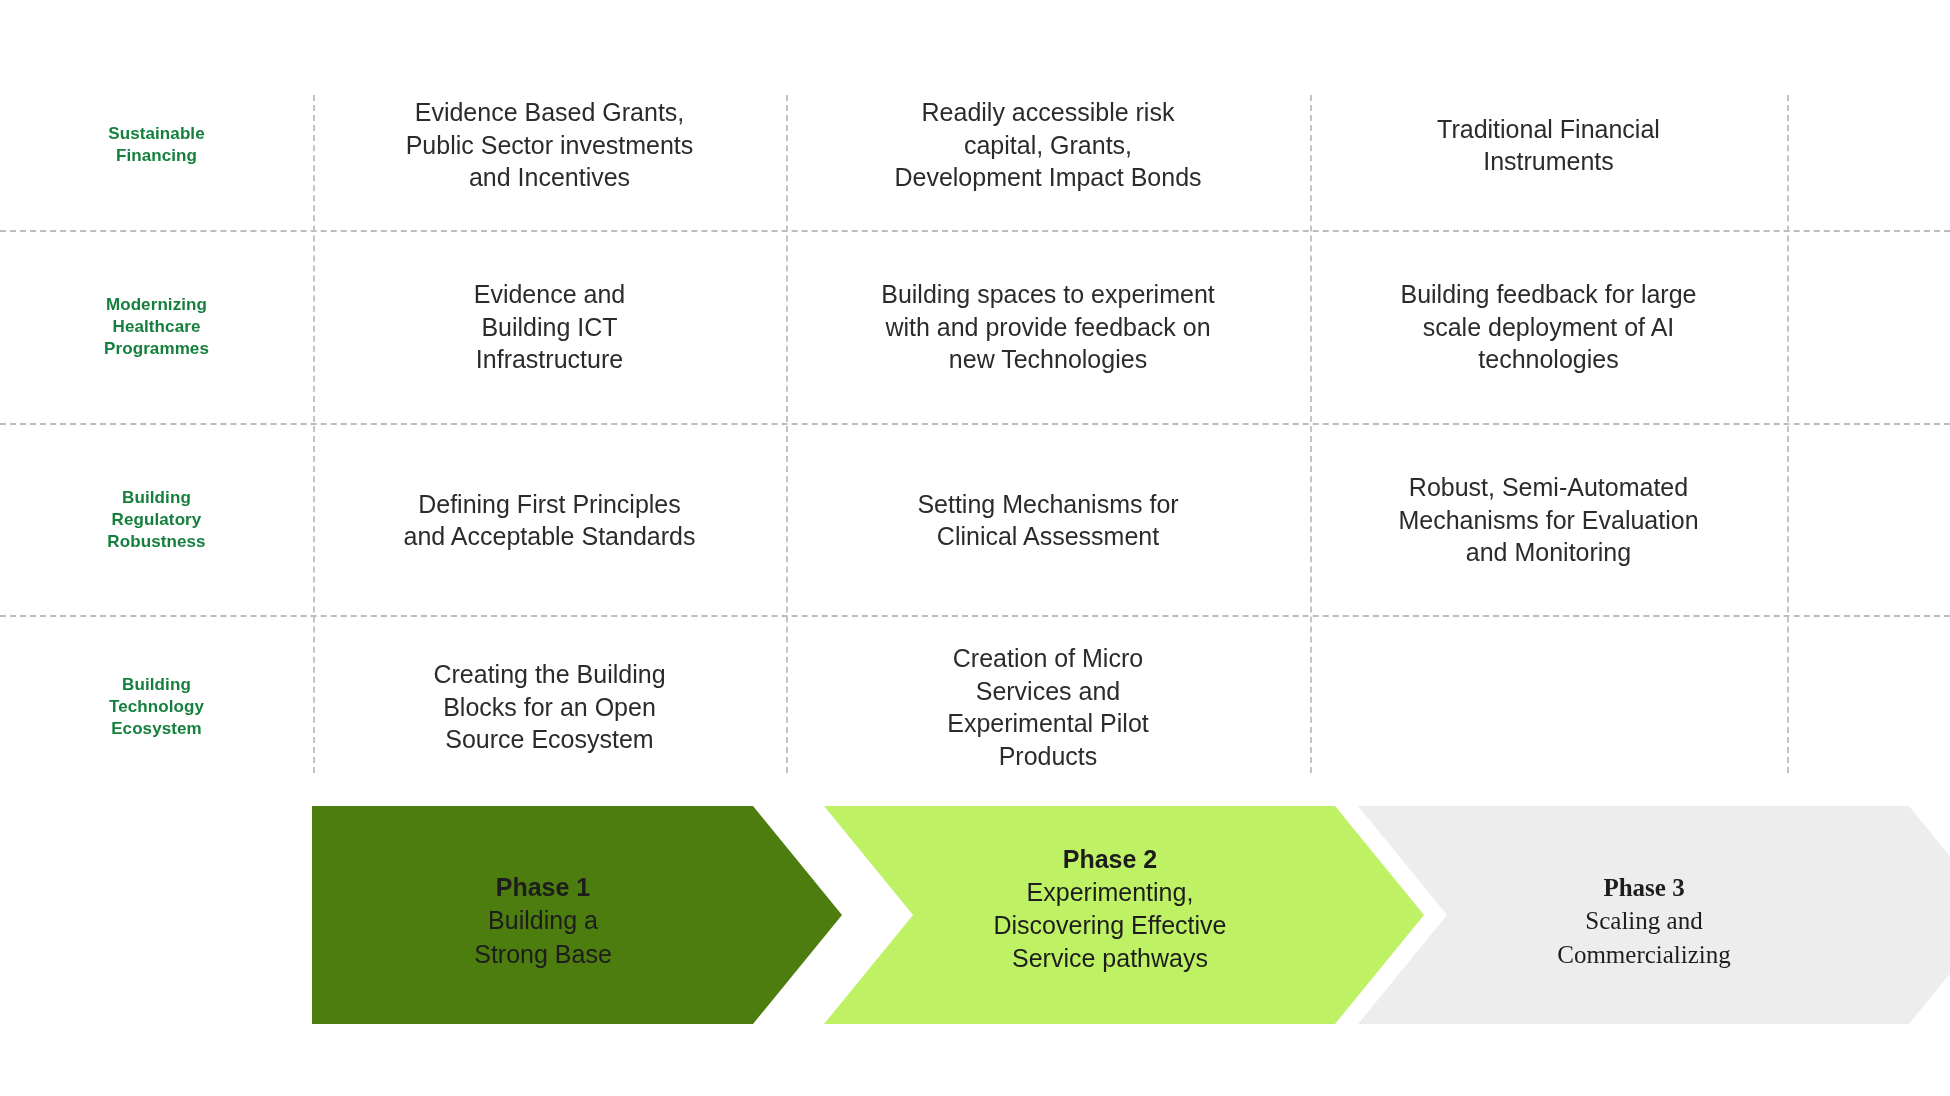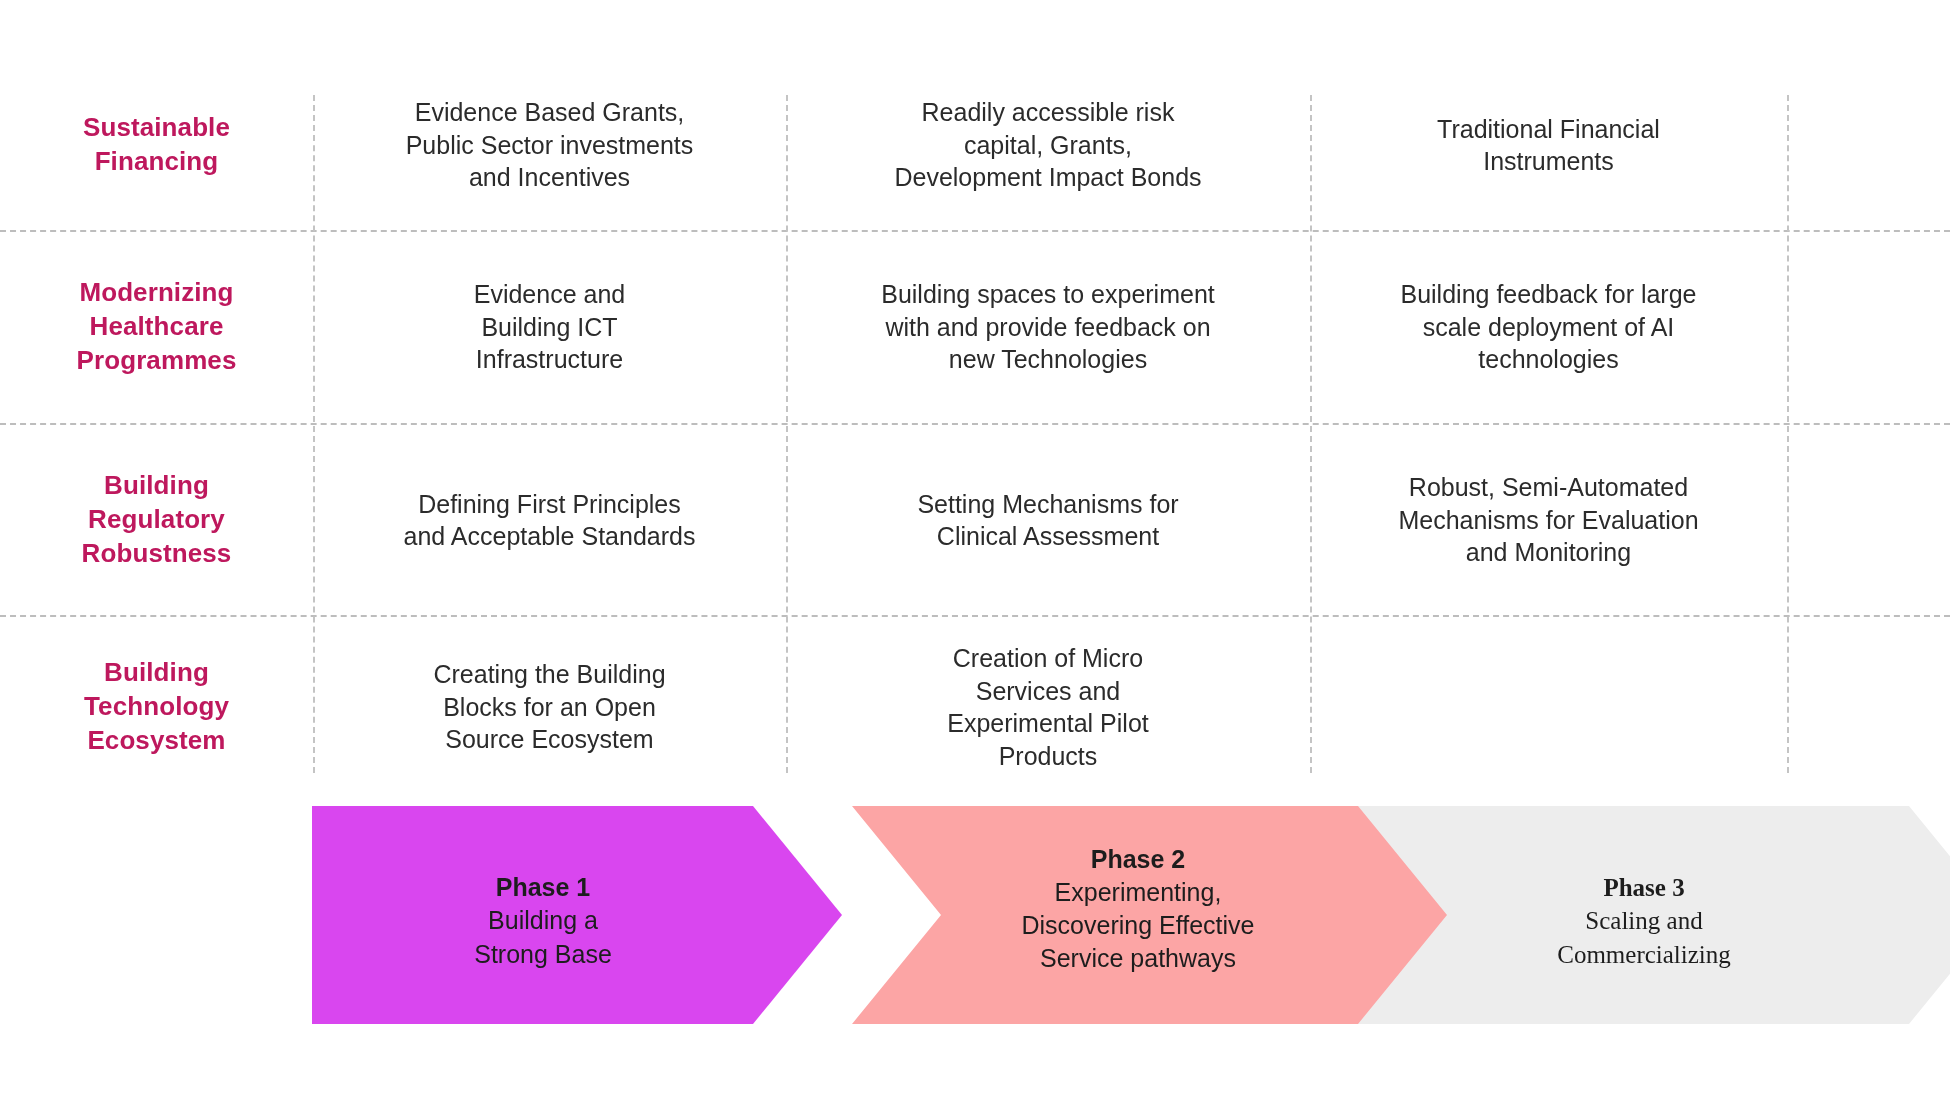--- a/index.html
+++ b/index.html
@@ -24,22 +24,22 @@
 
   
   .matrix{position:absolute;left:0;top:0;width:1950px;}
   .row{position:absolute;display:flex;left:0;width:1950px;}
   .cell{
     display:flex;align-items:center;justify-content:center;
     text-align:center;box-sizing:border-box;
     padding:0 18px;
   }
   .cell.lead{
-    width:313px;font-weight:bold;font-size:26px;line-height:1.30;
-    color:#be185d;letter-spacing:.1px;
+    width:313px;font-weight:bold;font-size:17px;line-height:1.30;
+    color:#15803d;letter-spacing:.1px;
   }
   .cell.c1{width:473px;}
   .cell.c2{width:524px;}
   .cell.c3{width:477px;}
   .cell.body{
     font-size:25px;line-height:1.30;color:#2b2b2b;font-weight:400;
   }
   .cell .txt{white-space:pre-line;}
 
   
@@ -50,27 +50,27 @@
     box-sizing:border-box;
   }
   .arrow .label{
     text-align:center;font-size:25px;line-height:1.33;color:#1d1d1d;
     position:relative;z-index:2;
   }
   .arrow .label .ttl{font-weight:bold;display:block;font-size:25px;}
   .arrow .label .sub{display:block;white-space:pre-line;}
 
   #phase-1{
-    left:312px;width:530px;background:#d946ef;
+    left:312px;width:530px;background:#4d7c0f;
     clip-path:polygon(0 0, 441px 0, 530px 50%, 441px 100%, 0 100%);
   }
   #phase-1 .label{transform:translate(-34px,6px);}
 
   #phase-2{
-    left:852px;width:600px;background:#fca5a5;
+    left:824px;width:600px;background:#bef264;
     clip-path:polygon(0 0, 511px 0, 600px 50%, 511px 100%, 0 100%, 89px 50%);
     justify-content:center;
   }
   #phase-2 .label{transform:translate(-14px,-6px);}
 
   #phase-3{
     left:1358px;width:640px;background:#ededed;
     clip-path:polygon(0 0, 551px 0, 640px 50%, 551px 100%, 0 100%, 89px 50%);
   }
   #phase-3 .label{transform:translate(-34px,6px);font-family:Liberation Serif, serif;}

